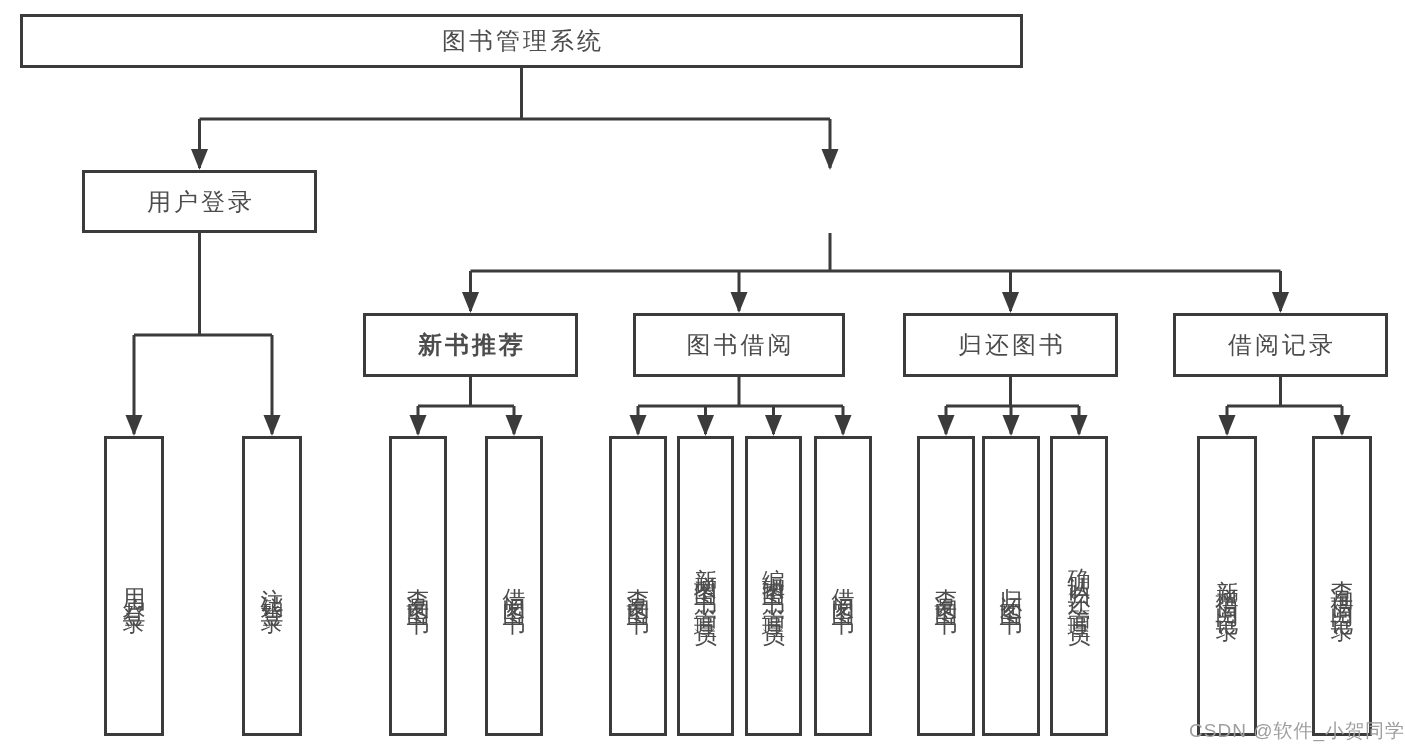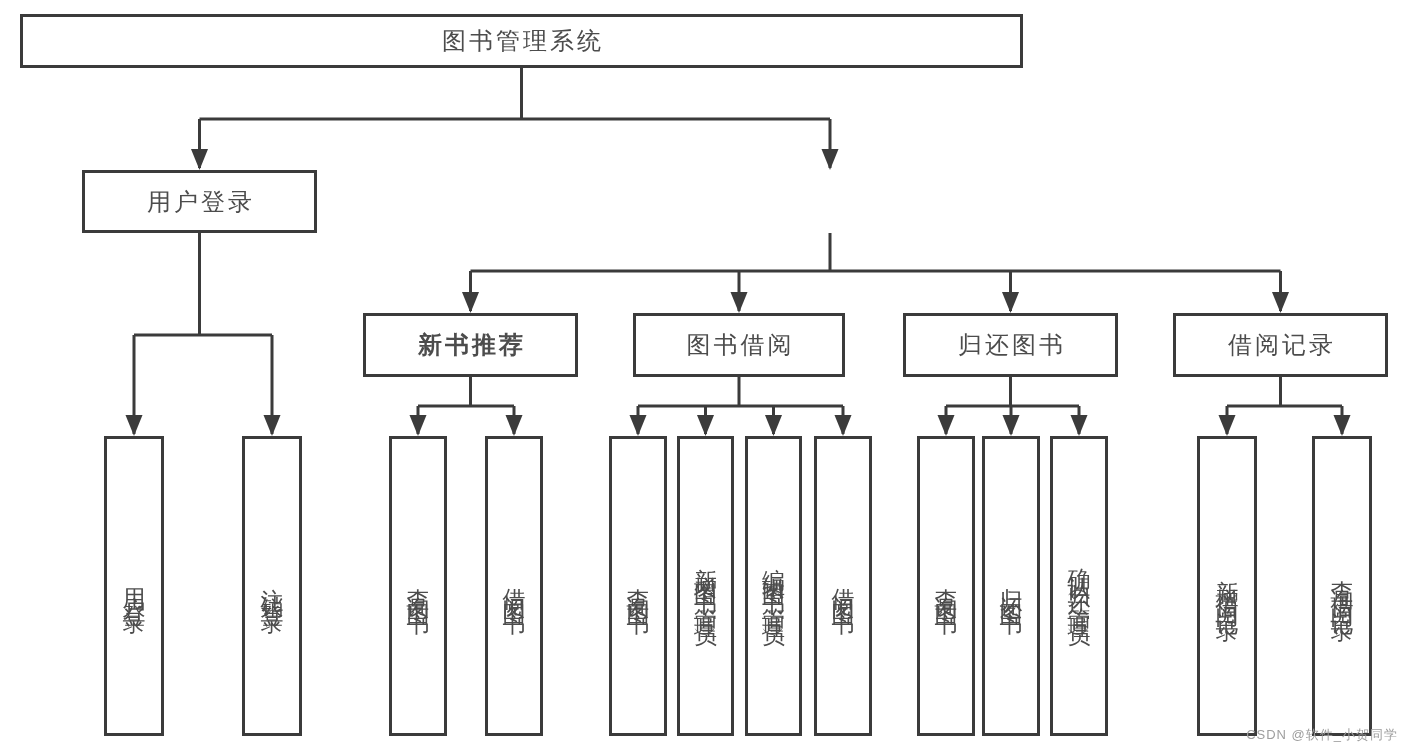--- a/index.html
+++ b/index.html
@@ -43,23 +43,23 @@
   .vnode { font-size: 23px; }
   .vtext {
     writing-mode: vertical-rl;
     text-orientation: mixed;
     letter-spacing: 8px;
     line-height: 1;
   }
 
   .watermark {
     position: absolute;
-    right: 7px;
+    right: 0;
     bottom: 3px;
-    font-size: 13px;
+    font-size: 19px;
     letter-spacing: 1px;
     color: var(--watermark, #9e9e9e);
     z-index: 5;
     white-space: nowrap;
   }
 </style>
 </head>
 <body>
 
 <div class="canvas">

